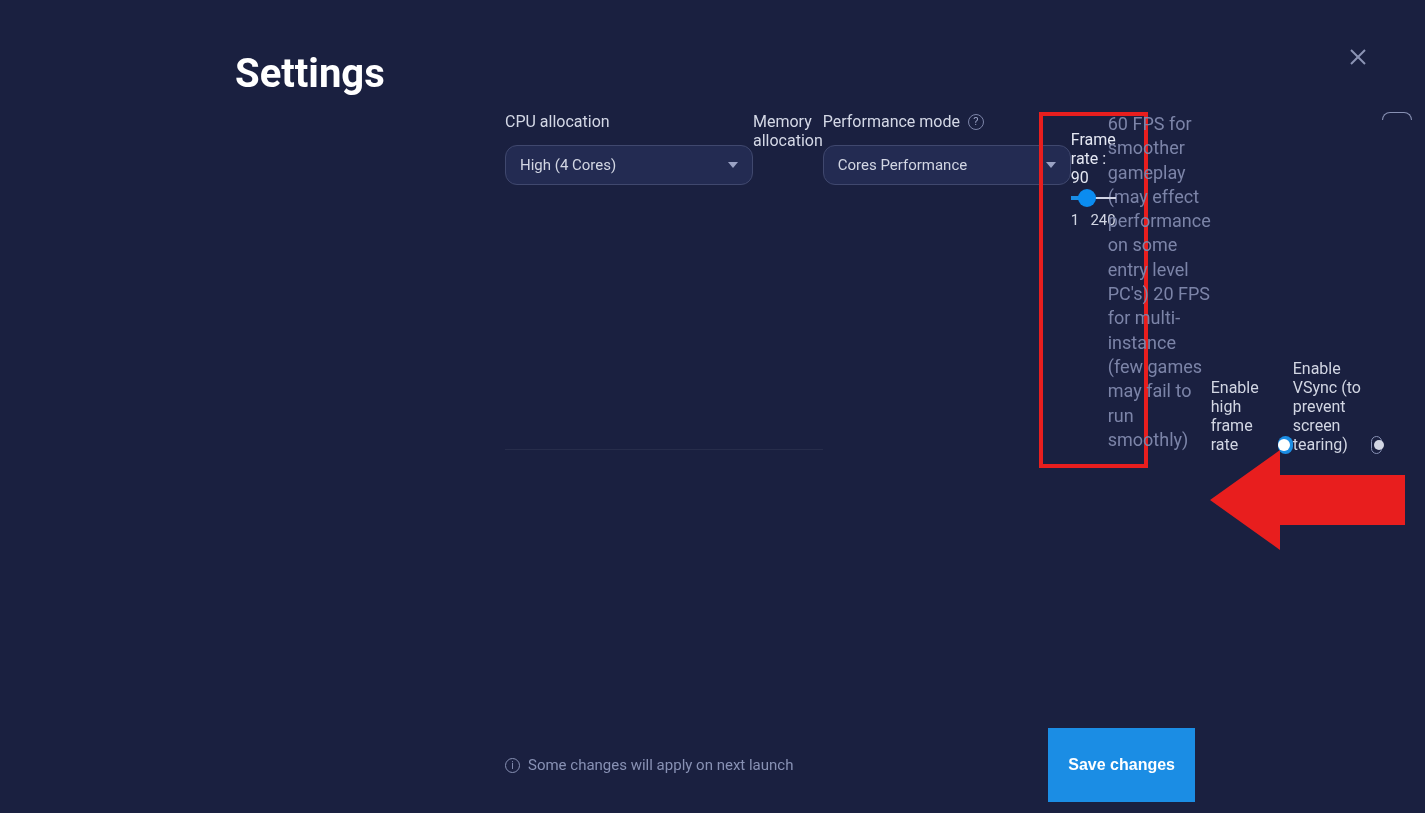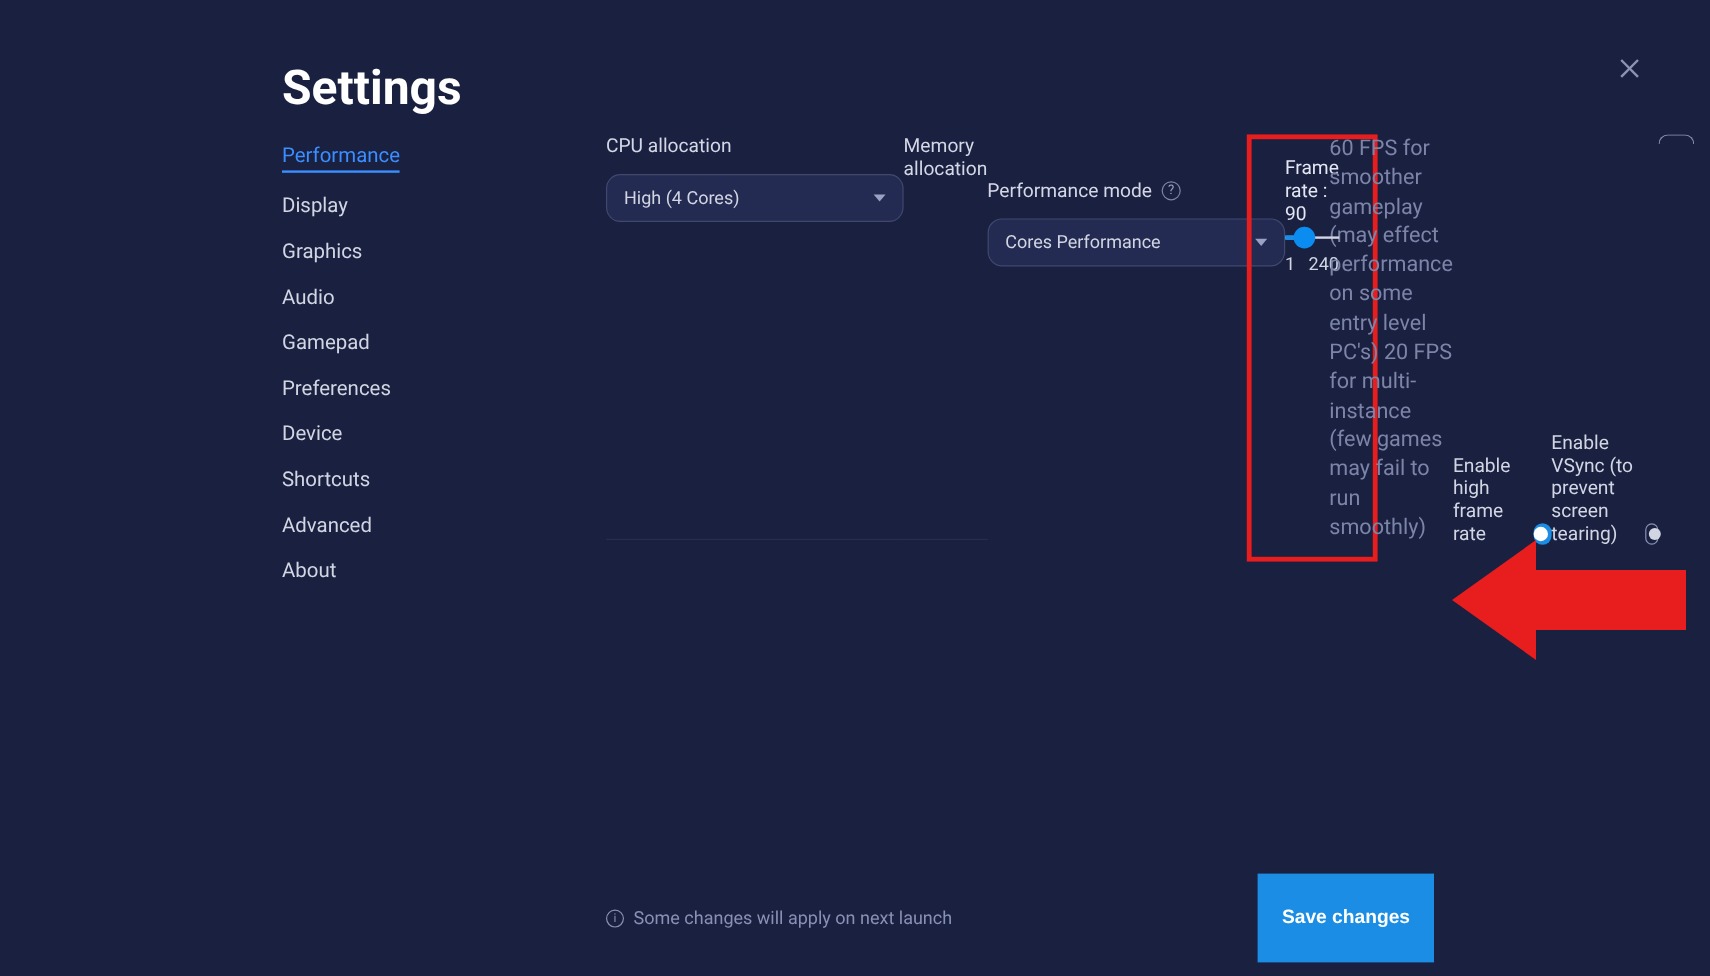--- a/index.html
+++ b/index.html
@@ -64,21 +64,21 @@
     width: 690px;
     display: flex;
     flex-direction: row;
   }
 
   .section {
     padding-bottom: 24px;
     margin-bottom: 18px;
     border-bottom: 1px solid rgba(255,255,255,0.06);
   }
-  .section.noborder { border-bottom: none; padding-bottom: 12px; margin-bottom: 6px; margin-top: 37px;}
+  .section.noborder { border-bottom: none; padding-bottom: 12px; margin-bottom: 6px;}
   .section-label {
     font-size: 16px;
     color: #d4d8e6;
     margin-bottom: 14px;
     display: flex;
     align-items: center;
     gap: 8px;
   }
 
   .select {
@@ -260,32 +260,20 @@
 
   <h1 class="page-title">Settings</h1>
 
   <div class="close-btn">
     <svg viewBox="0 0 24 24">
       <line x1="5" y1="5" x2="19" y2="19" stroke="currentColor" stroke-width="2"></line>
       <line x1="19" y1="5" x2="5" y2="19" stroke="currentColor" stroke-width="2"></line>
     </svg>
   </div>
 
-  <nav class="sidebar">
-    <div class="sidebar-item active">Performance</div>
-    <div class="sidebar-item">Display</div>
-    <div class="sidebar-item">Graphics</div>
-    <div class="sidebar-item">Audio</div>
-    <div class="sidebar-item">Gamepad</div>
-    <div class="sidebar-item">Preferences</div>
-    <div class="sidebar-item">Device</div>
-    <div class="sidebar-item">Shortcuts</div>
-    <div class="sidebar-item">Advanced</div>
-    <div class="sidebar-item">About</div>
-  </nav>
 
   <div class="main">
 
     <div class="section">
       <div class="section-label">CPU allocation</div>
       <div class="select">
         <span>High (4 Cores)</span>
         <span class="caret"></span>
       </div>
     </div>

